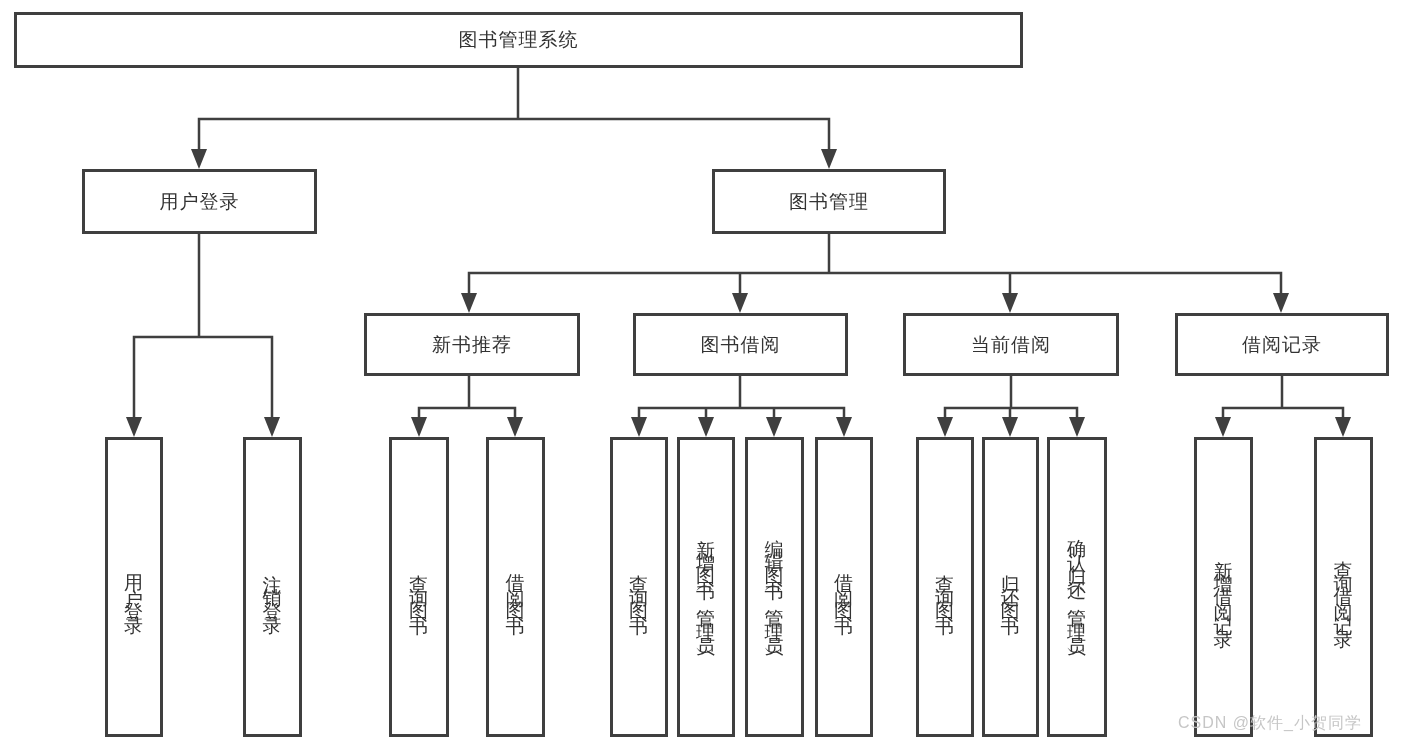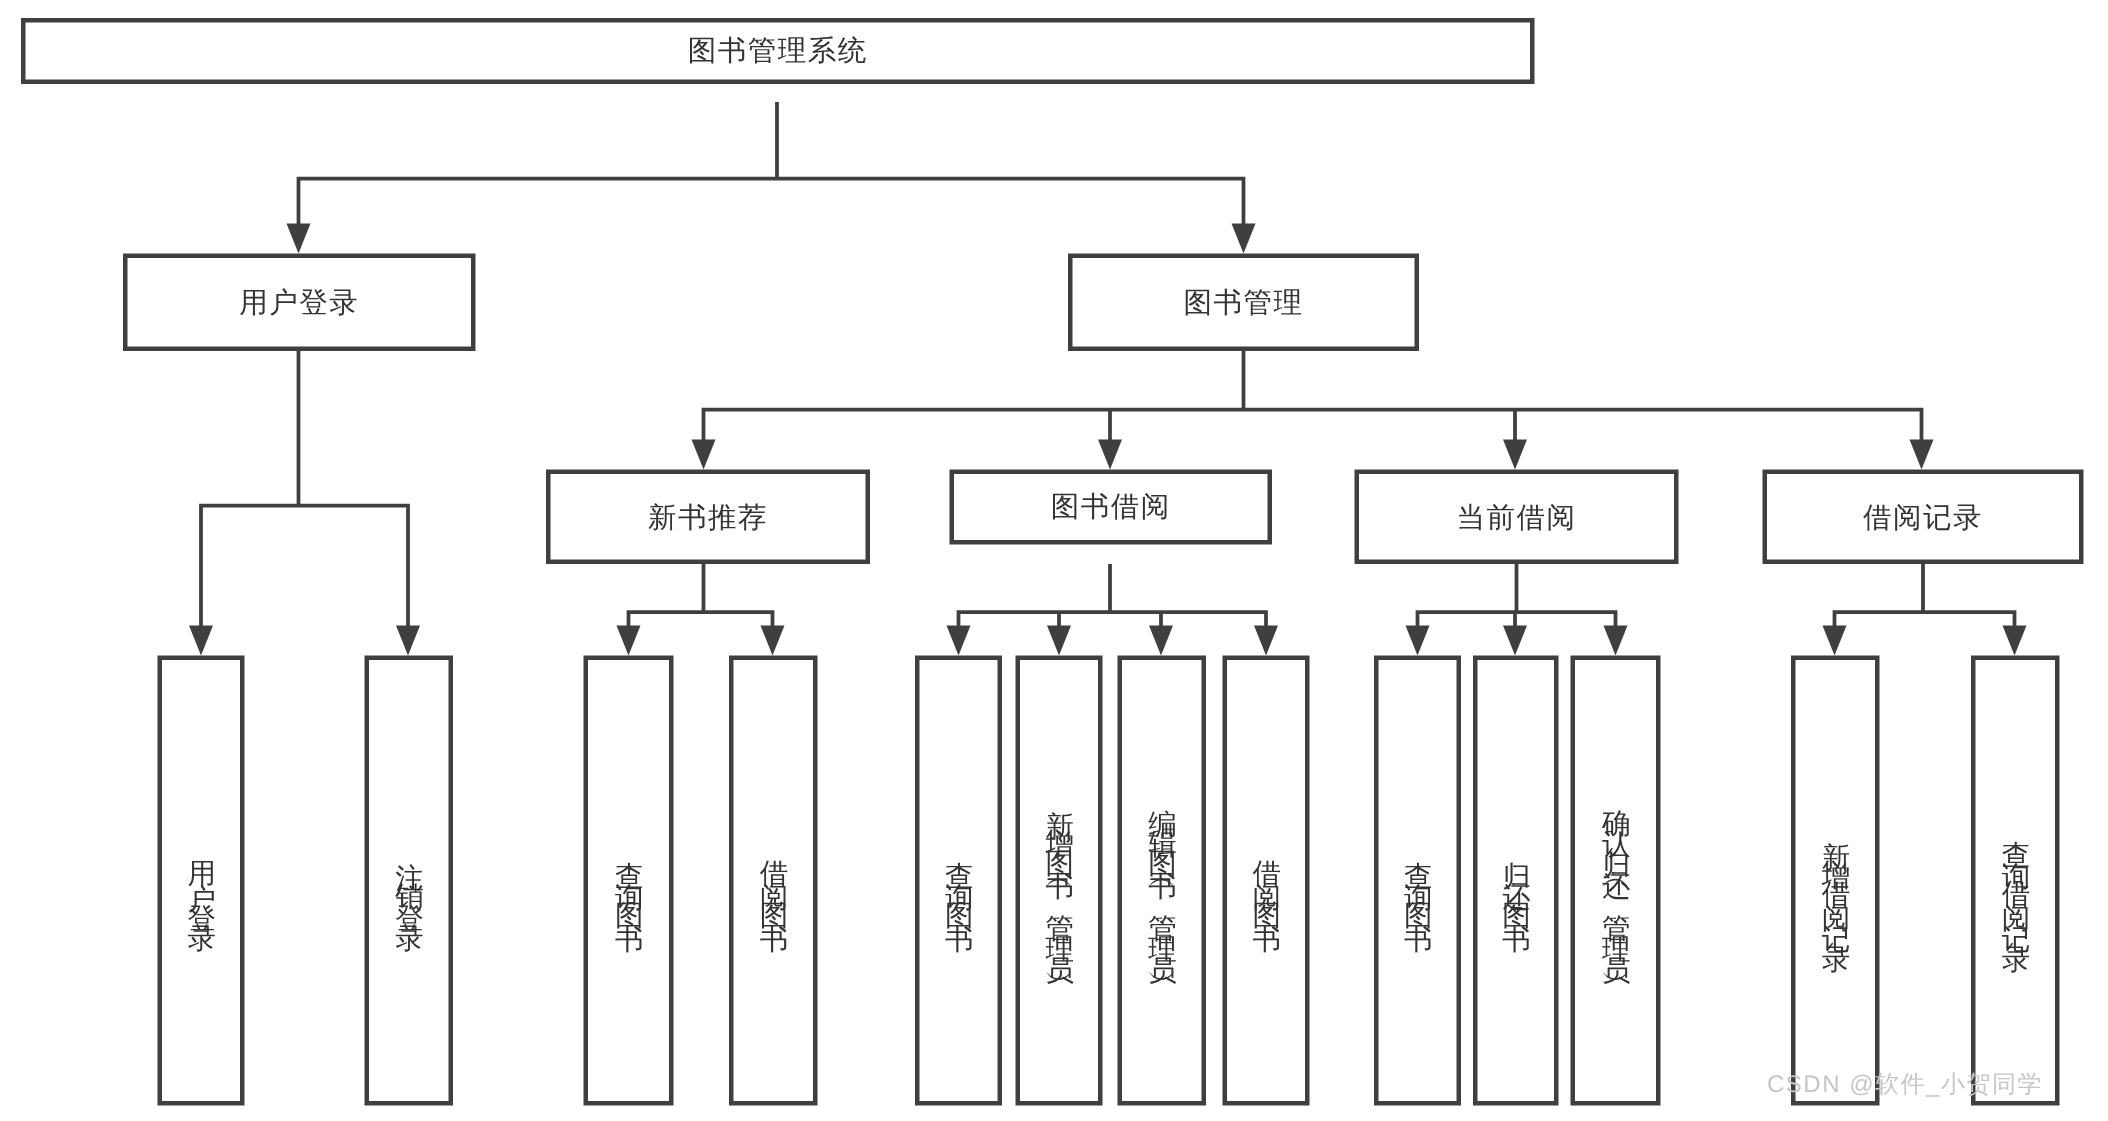--- a/index.html
+++ b/index.html
@@ -65,27 +65,27 @@
       <path d="M766 417 L782 417 L774 437 Z"></path>
       <path d="M836 417 L852 417 L844 437 Z"></path>
       <path d="M937 417 L953 417 L945 437 Z"></path>
       <path d="M1002 417 L1018 417 L1010 437 Z"></path>
       <path d="M1069 417 L1085 417 L1077 437 Z"></path>
       <path d="M1215 417 L1231 417 L1223 437 Z"></path>
       <path d="M1335 417 L1351 417 L1343 437 Z"></path>
     </g>
   </svg>
 
-  <div class="hbox" style="left:14px;top:12px;width:1009px;height:44px">图书管理系统</div>
+  <div class="hbox" style="left:14px;top:12px;width:1009px;height:56px">图书管理系统</div>
 
   <div class="hbox" style="left:82px;top:169px;width:235px;height:65px">用户登录</div>
   <div class="hbox" style="left:712px;top:169px;width:234px;height:65px">图书管理</div>
 
   <div class="hbox" style="left:364px;top:313px;width:216px;height:63px">新书推荐</div>
-  <div class="hbox" style="left:633px;top:313px;width:215px;height:50px">图书借阅</div>
+  <div class="hbox" style="left:633px;top:313px;width:215px;height:63px">图书借阅</div>
   <div class="hbox" style="left:903px;top:313px;width:216px;height:63px">当前借阅</div>
   <div class="hbox" style="left:1175px;top:313px;width:214px;height:63px">借阅记录</div>
 
   <div class="vbox" style="left:105px;width:58px">
     <span class="vtext">用户登录</span>
   </div>
   <div class="vbox" style="left:243px;width:59px">
     <span class="vtext">注销登录</span>
   </div>
 

